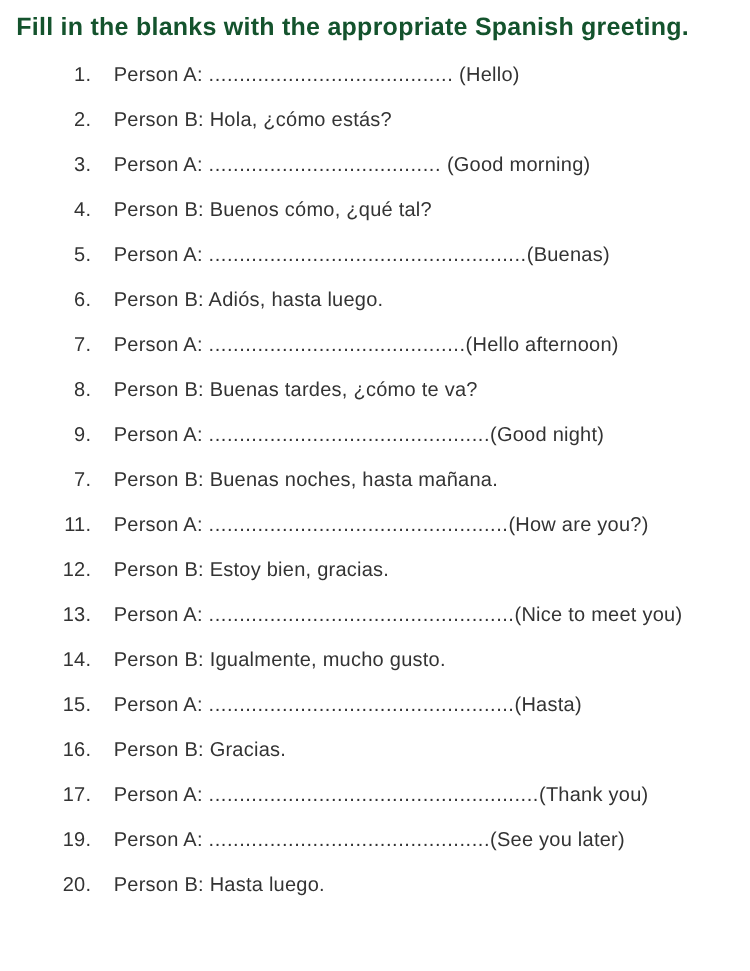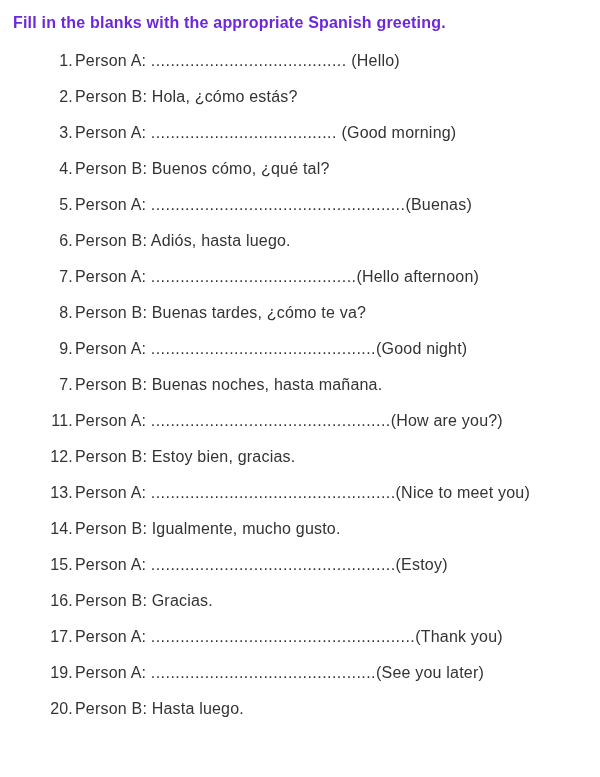--- a/index.html
+++ b/index.html
@@ -14,24 +14,24 @@
     font-family: "Liberation Sans", "DejaVu Sans", sans-serif;
     color: #333333;
   }
   .page {
     padding: 13px 10px 0 13px;
     box-sizing: border-box;
     width: 600px;
     height: 777px;
   }
   .title {
-    font-size: 16px;
+    font-size: 20px;
     line-height: 19px;
     font-weight: bold;
-    color: #6d28d9;
+    color: #14532d;
     letter-spacing: 0.2px;
   }
   ol.exercise-list {
     list-style: none;
     margin: 11px 0 0 0;
     padding: 0;
   }
   li.row {
     display: flex;
     align-items: center;
@@ -41,20 +41,21 @@
   }
   .num {
     flex: 0 0 60px;
     width: 60px;
     text-align: right;
     margin-right: 2px;
     white-space: pre;
   }
   .content {
     white-space: pre;
+    margin-left: 16px;
   }
   .dots {
     letter-spacing: 0.45px;
   }
 </style>
 </head>
 <body>
 
 <div class="page">
   <div class="title">Fill in the blanks with the appropriate Spanish greeting.</div>
@@ -111,21 +112,21 @@
     <li class="row">
         <span class="num">13.</span>
         <span class="content"><span>Person A: </span><span class="dots">..................................................</span><span>(Nice to meet you)</span></span>
       </li>
     <li class="row">
         <span class="num">14.</span>
         <span class="content"><span>Person B: </span><span class="dots"></span><span>Igualmente, mucho gusto.</span></span>
       </li>
     <li class="row">
         <span class="num">15.</span>
-        <span class="content"><span>Person A: </span><span class="dots">..................................................</span><span>(Estoy)</span></span>
+        <span class="content"><span>Person A: </span><span class="dots">..................................................</span><span>(Hasta)</span></span>
       </li>
     <li class="row">
         <span class="num">16.</span>
         <span class="content"><span>Person B: </span><span class="dots"></span><span>Gracias.</span></span>
       </li>
     <li class="row">
         <span class="num">17.</span>
         <span class="content"><span>Person A: </span><span class="dots">......................................................</span><span>(Thank you)</span></span>
       </li>
     <li class="row">

